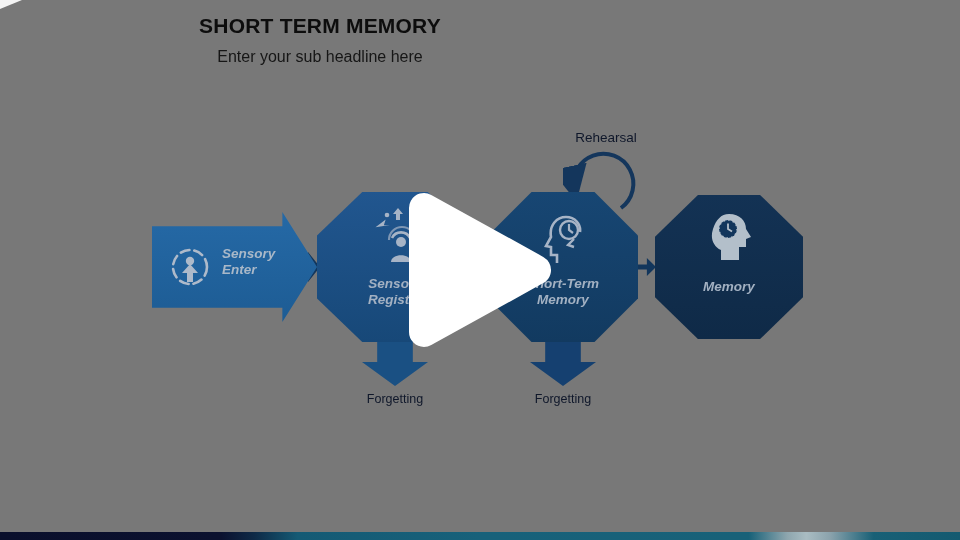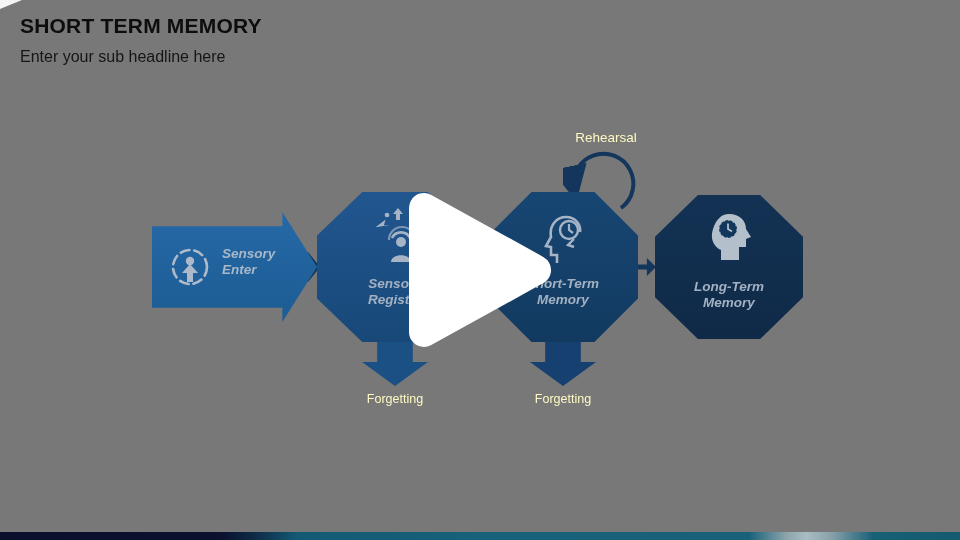--- a/index.html
+++ b/index.html
@@ -6,25 +6,25 @@
   body{
     width:960px;height:540px;position:relative;overflow:hidden;
     background:#787878;
     font-family:"Liberation Sans", sans-serif;
   }
   .abs{position:absolute;}
 
   
   .slide-title{
     left:20px;top:14px;width:600px;
-    font-size:21px;font-weight:700;color:#0d0d0d;letter-spacing:.2px;
+    font-size:21px;font-weight:700;color:#0d0d0d;letter-spacing:.2px;text-align:center;
   }
   .slide-subtitle{
     left:20px;top:48px;width:600px;
-    font-size:16px;font-weight:400;color:#161616;
+    font-size:16px;font-weight:400;color:#161616;text-align:center;
   }
   .corner-wedge{
     left:0;top:0;width:0;height:0;z-index:6;
     border-top:9px solid rgba(255,255,255,.92);
     border-right:22px solid transparent;
   }
 
   
   .arrow-node{
     left:152px;top:212px;width:165px;height:110px;z-index:2;
@@ -64,21 +64,21 @@
   .conn-2{left:637px;top:258px;width:19px;height:18px;z-index:2;}
 
   
   .down-arrow{
     width:66px;height:50px;z-index:2;
     clip-path:polygon(23% 0,77% 0,77% 52%,100% 52%,50% 100%,0 52%,23% 52%);
   }
   .down-arrow-1{left:362px;top:336px;background:#1a5083;}
   .down-arrow-2{left:530px;top:336px;background:#154070;}
 
-  .text-label{font-size:12.5px;color:#fef9c3;text-align:center;z-index:4;}
+  .text-label{font-size:12.5px;color:#0f172a;text-align:center;z-index:4;}
   .rehearsal-label{left:556px;top:130px;width:100px;font-size:13.5px;}
   .forgetting-label-1{left:345px;top:392px;width:100px;}
   .forgetting-label-2{left:513px;top:392px;width:100px;}
 
   .loop-svg{left:563px;top:146px;z-index:2;}
 
   
   .play-button{left:396px;top:184px;width:168px;height:172px;z-index:10;cursor:pointer;}
 
   
@@ -153,21 +153,20 @@
 </div>
 
 <div class="abs octagon oct-3">
   <svg class="node-icon" viewBox="0 0 48 54">
     <path d="M24 2 C35 2 41 9 41 17 L46 25 L41 27 V35 H34 V48 H16 V38 C8 34 5 26 8 17 C11 8 16 2 24 2 Z" fill="#b3bfca"></path>
     <circle cx="23" cy="17" r="9" fill="#12365c"></circle>
     <path d="M23 11.5 V17 L27 19.5" fill="none" stroke="#b3bfca" stroke-width="1.8"></path>
     <circle cx="23" cy="17" r="9" fill="none" stroke="#b3bfca" stroke-width="1.4" stroke-dasharray="1.5 3.2"></circle>
   </svg>
   <div class="node-label">
-    <div>Long-Term</div>
     <div>Memory</div>
   </div>
 </div>
 
 <div class="abs down-arrow down-arrow-1"></div>
 <div class="abs down-arrow down-arrow-2"></div>
 <div class="abs text-label forgetting-label-1">Forgetting</div>
 <div class="abs text-label forgetting-label-2">Forgetting</div>
 
 <svg class="abs play-button" viewBox="0 0 168 172">

